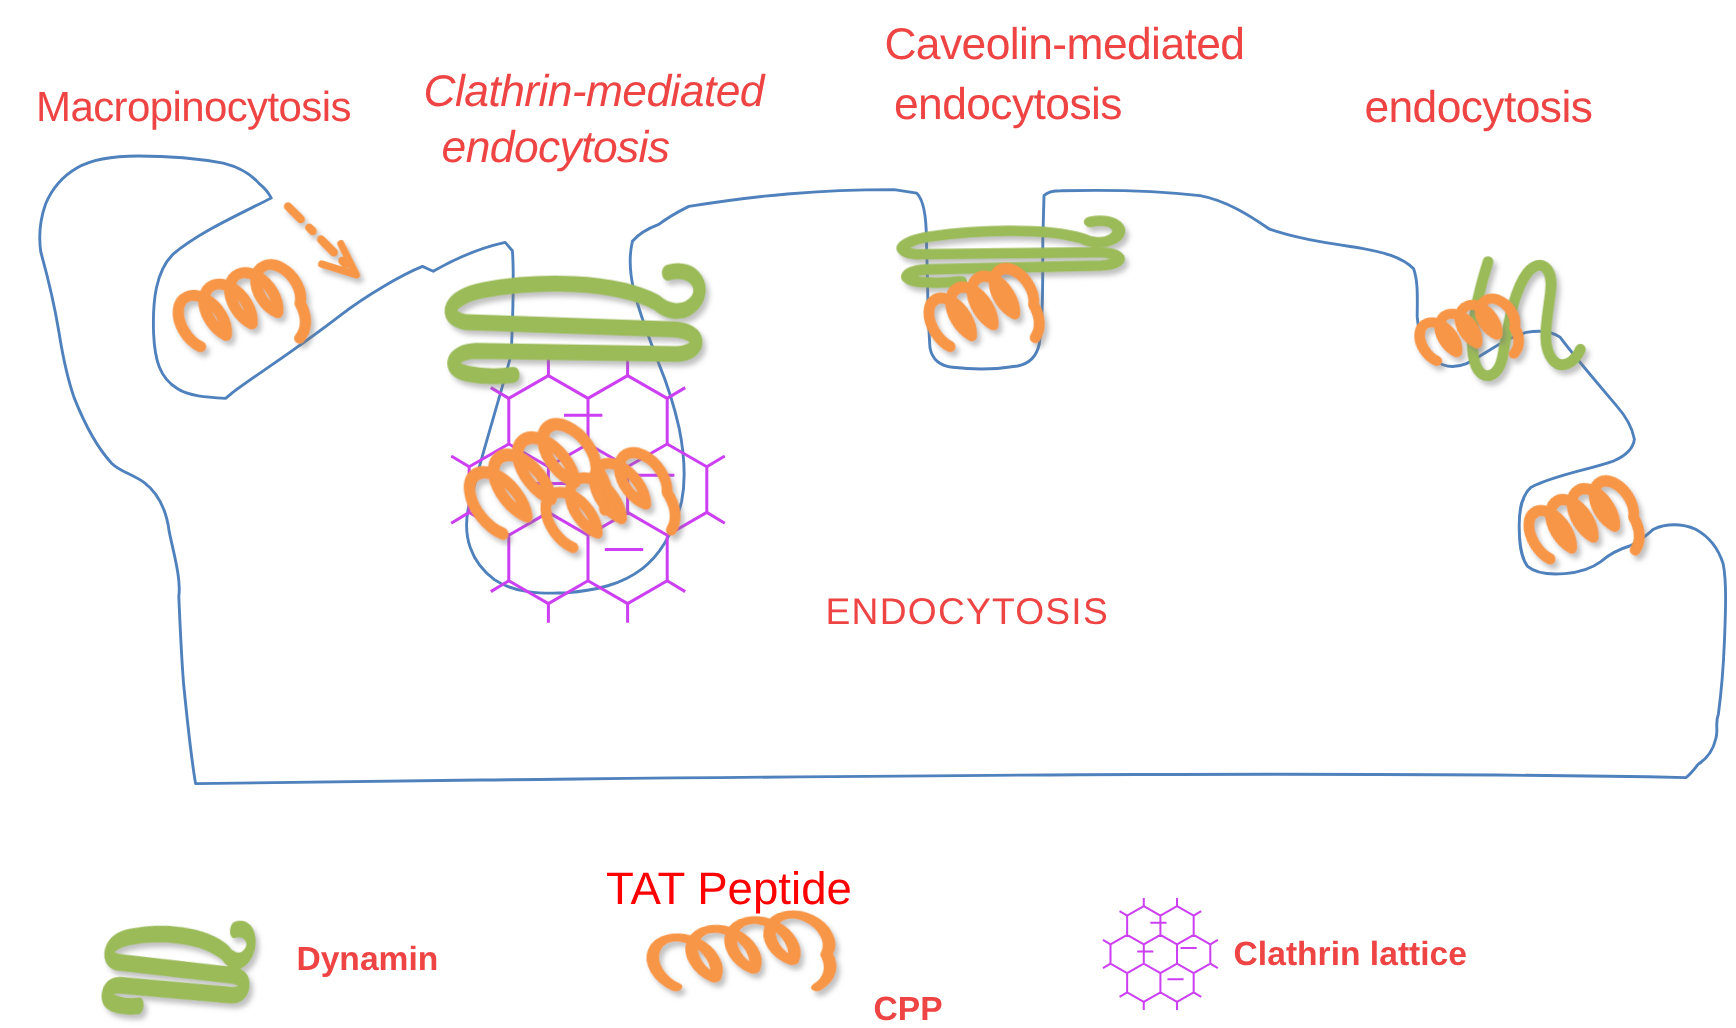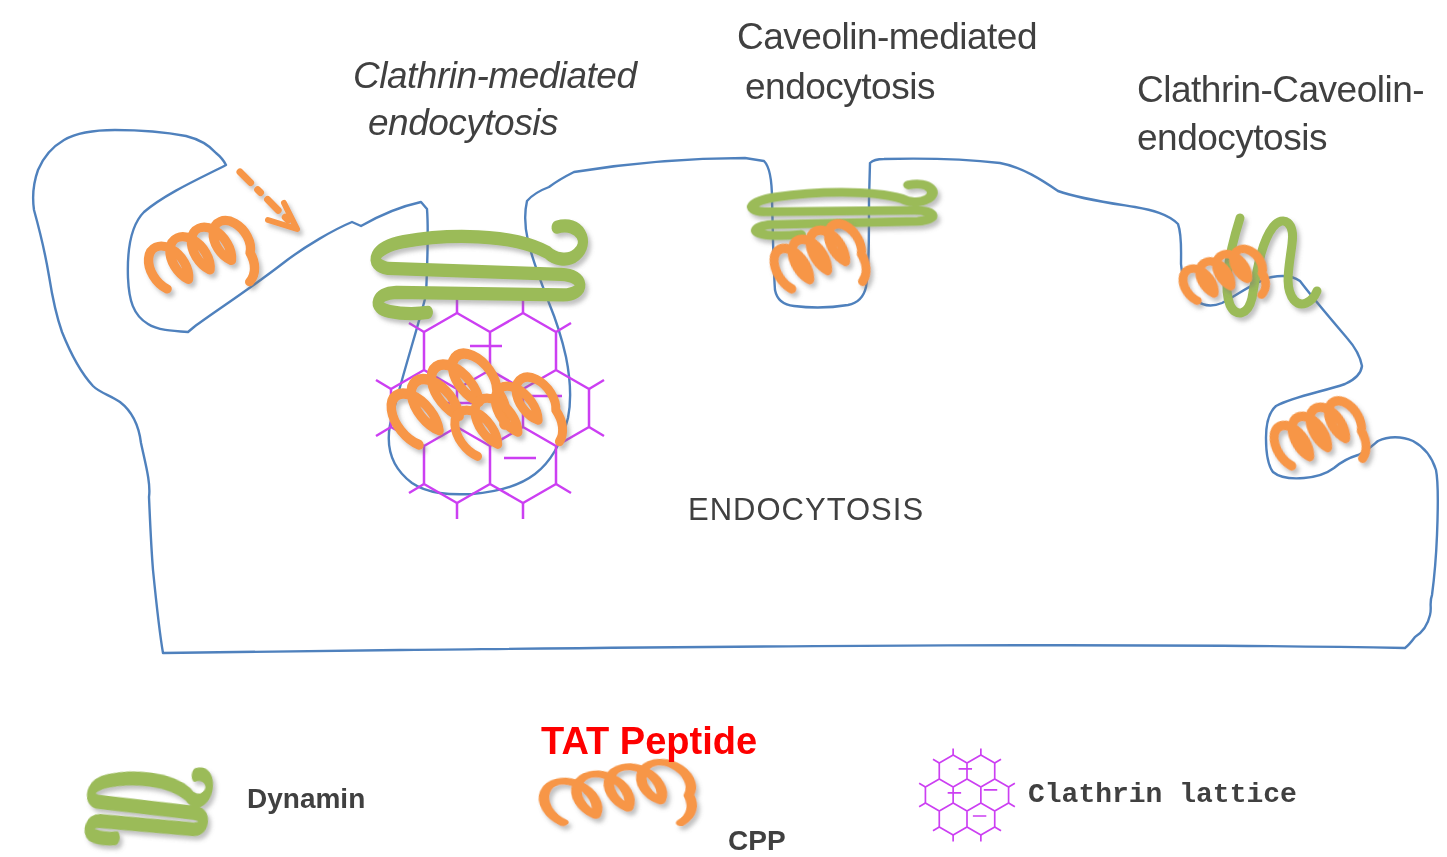--- a/index.html
+++ b/index.html
@@ -1,32 +1,32 @@
 <!DOCTYPE html>
 <html><head>
 <meta charset="utf-8">
 <style>
   html,body{margin:0;padding:0;background:#ffffff;}
   #stage{position:relative;width:1447px;height:857px;background:#ffffff;overflow:hidden;
          font-family:"Liberation Sans",sans-serif;color:#000;}
   #diagram-svg{position:absolute;left:0;top:0;}
-  .lbl{position:absolute;white-space:nowrap;color:#404040;}
+  .lbl{position:absolute;white-space:nowrap;color:#ef4444;}
   .pathway{font-size:37px;line-height:47px;letter-spacing:-0.5px;}
   #lbl-macro{left:30px;top:66px;font-size:35px;}
   #lbl-clathrin{left:353px;top:52px;font-style:italic;}
   #lbl-clathrin .l2{margin-left:15px;}
   #lbl-caveolin{left:737px;top:12px;line-height:50px;}
   #lbl-caveolin .l2{margin-left:8px;}
   #lbl-indep{left:1137px;top:66px;line-height:48px;}
   #lbl-endo{left:688px;top:492px;font-size:31px;letter-spacing:1px;}
   .legend-lbl{font-weight:bold;font-size:28px;}
   #lbl-dynamin{left:247px;top:783px;}
-  #lbl-tat{left:505px;top:720px;font-weight:bold;font-size:38px;color:#FE0000;margin-left:36px;}
+  #lbl-tat{left:505px;top:720px;font-weight:normal;font-size:38px;color:#FE0000;}
   #lbl-cpp{left:728px;top:825px;}
-  #lbl-lattice{left:1028px;top:779px;font-family:Liberation Mono, monospace;}
+  #lbl-lattice{left:1028px;top:779px;}
   .line{display:block;}
 </style>
 </head>
 <body>
 
 <div id="stage">
 
   <svg id="diagram-svg" width="1447" height="857" viewBox="0 0 1447 857">
     <defs>
       <filter id="soft" x="-30%" y="-30%" width="160%" height="160%">
@@ -176,33 +176,33 @@
         <use href="#coil" x="-45" y="-40" stroke-width="7"></use>
       </g>
     </g>
 
     <g filter="url(#soft)" stroke="#F79646" fill="none" stroke-linecap="round">
       <path d="M 240 172 L 292 224" stroke-width="7" stroke-dasharray="15 10 4 10"></path>
       <path d="M 284 203 L 297 229 L 268 220" stroke-width="6" stroke-linejoin="round"></path>
     </g>
   </svg>
 
+  <div id="lbl-macro" class="lbl pathway">Macropinocytosis</div>
 
   <div id="lbl-clathrin" class="lbl pathway">
     <span class="line">Clathrin-mediated</span>
     <span class="line l2">endocytosis</span>
   </div>
 
   <div id="lbl-caveolin" class="lbl pathway">
     <span class="line">Caveolin-mediated</span>
     <span class="line l2">endocytosis</span>
   </div>
 
   <div id="lbl-indep" class="lbl pathway">
-    <span class="line">Clathrin-Caveolin-</span>
     <span class="line">endocytosis</span>
   </div>
 
   <div id="lbl-endo" class="lbl">ENDOCYTOSIS</div>
 
   <div id="lbl-dynamin" class="lbl legend-lbl">Dynamin</div>
   <div id="lbl-tat" class="lbl">TAT Peptide</div>
   <div id="lbl-cpp" class="lbl legend-lbl">CPP</div>
   <div id="lbl-lattice" class="lbl legend-lbl">Clathrin lattice</div>
 

